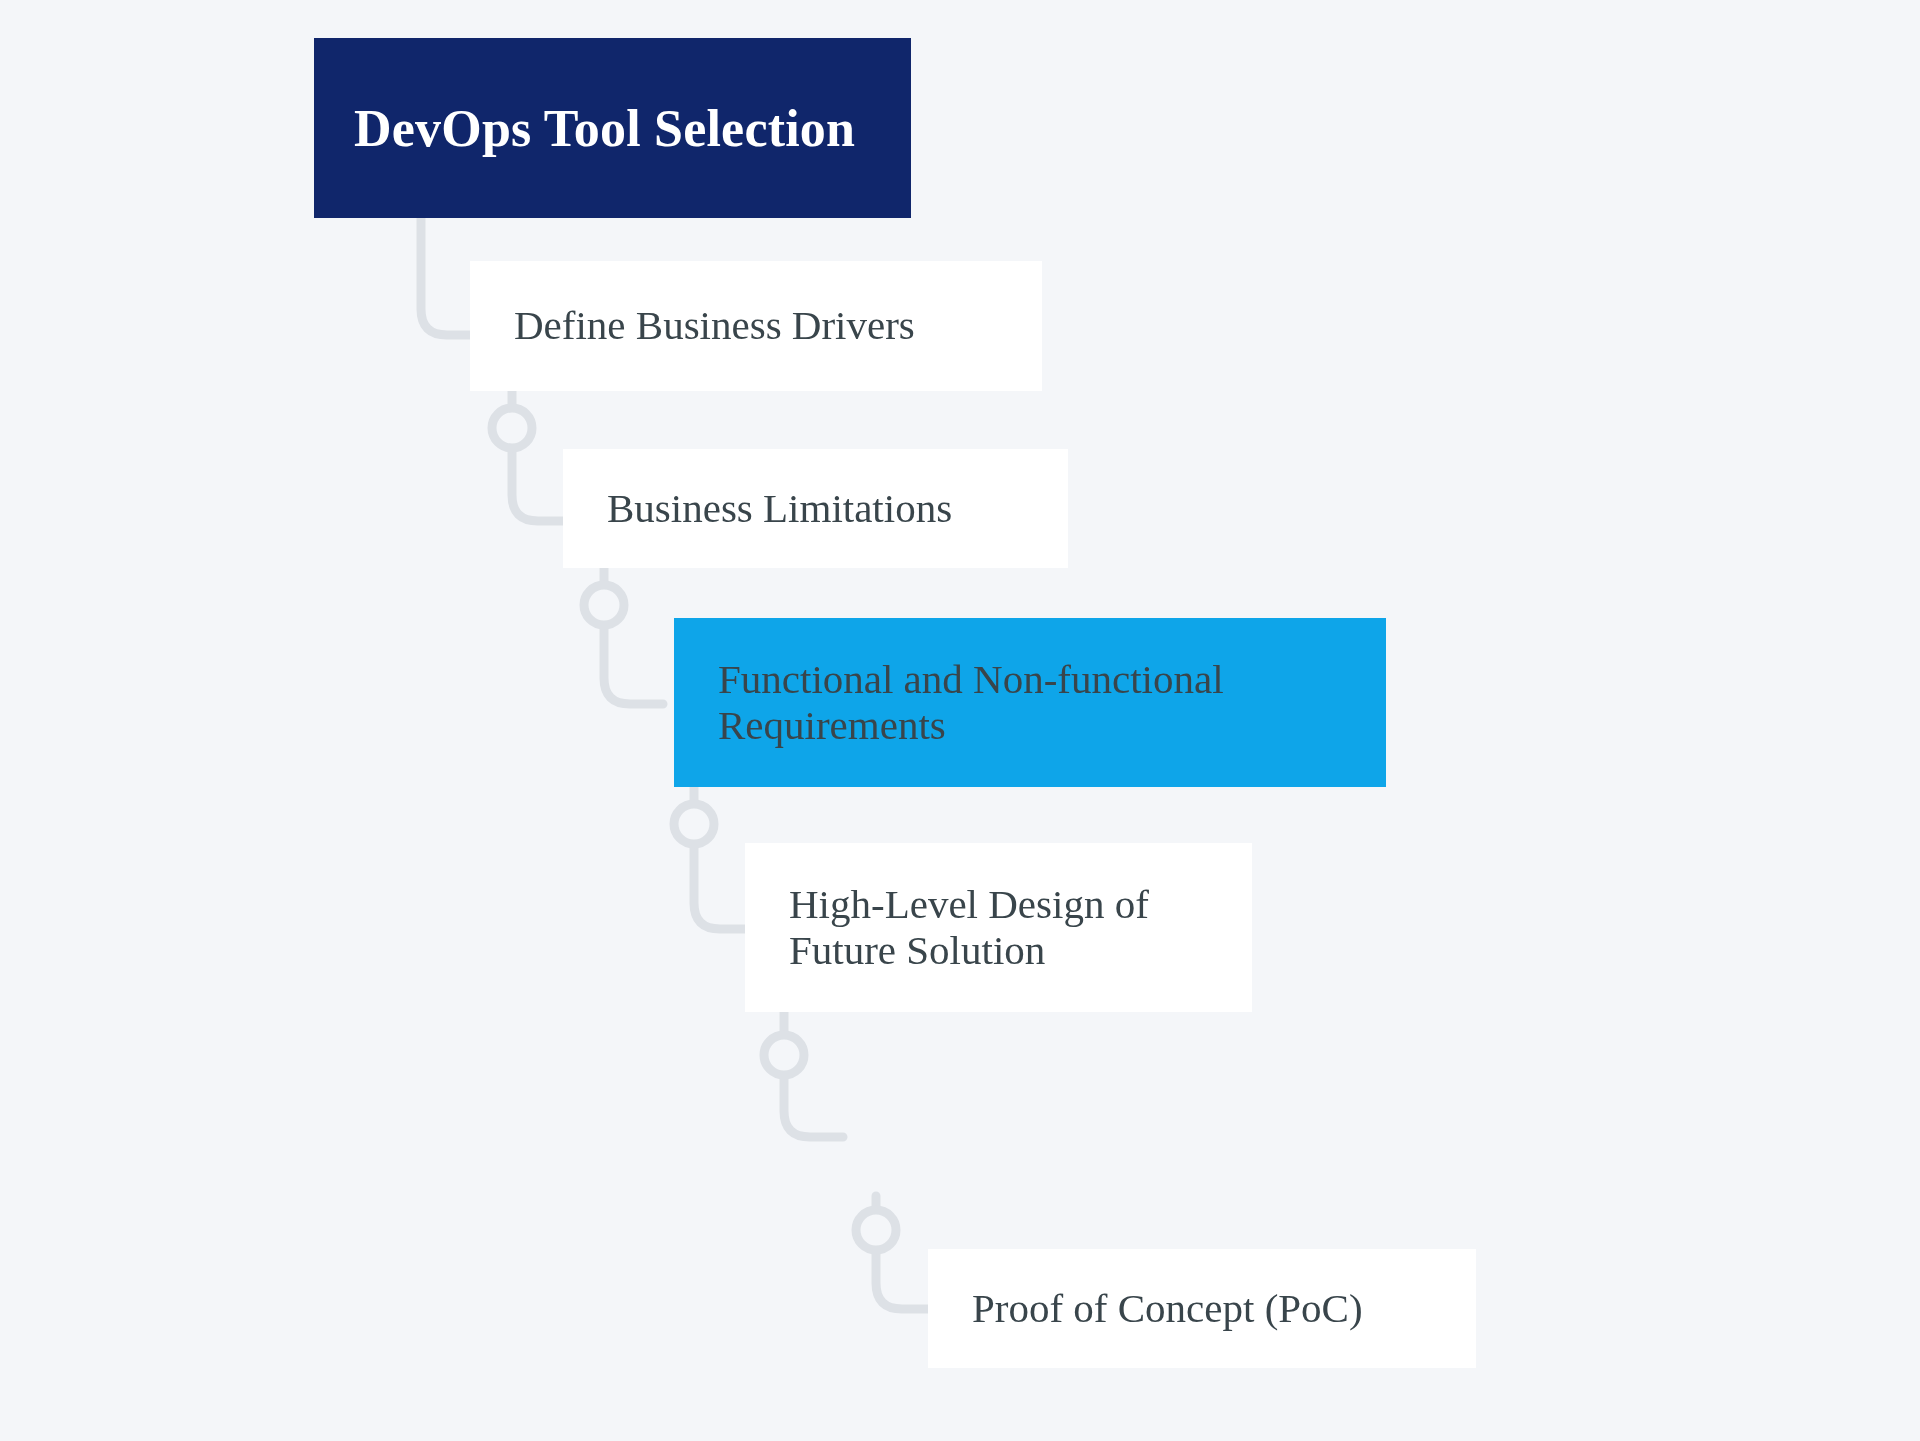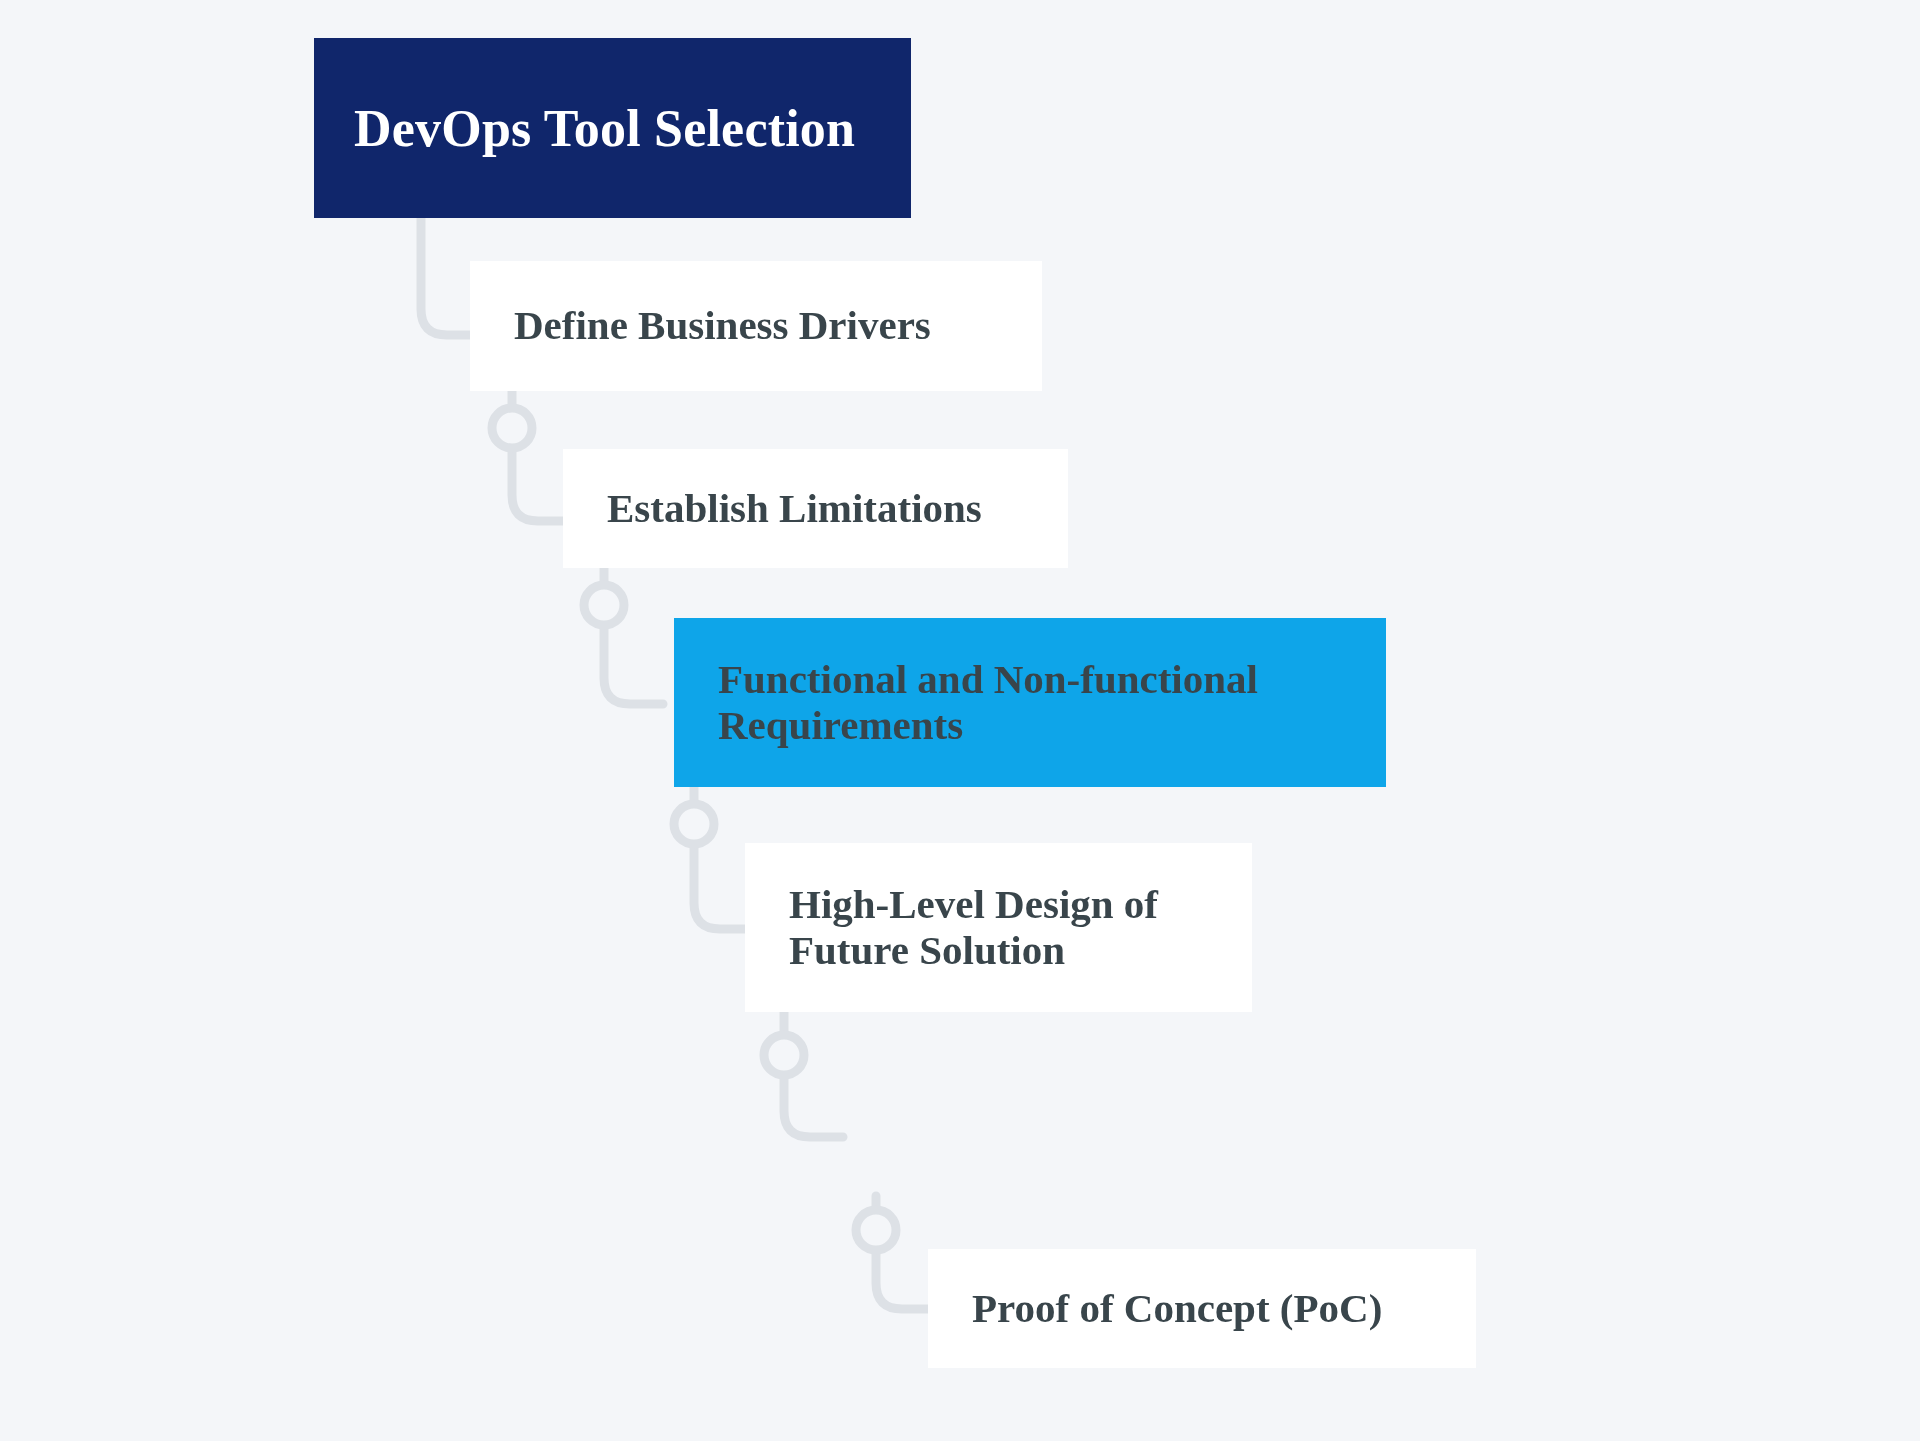--- a/index.html
+++ b/index.html
@@ -31,21 +31,20 @@
     z-index: 1;
     pointer-events: none;
   }
 
   .node {
     position: absolute;
     z-index: 2;
     box-sizing: border-box;
     display: flex;
     align-items: center;
-    font-weight: bold;
   }
 
   .node-title {
     background: #10266b;
     color: #ffffff;
     font-weight: bold;
     font-size: 52px;
     letter-spacing: 0.2px;
     padding: 0 40px;
     justify-content: flex-start;
@@ -86,21 +85,21 @@
   </svg>
 
   <div class="node node-title" style="left: 314px; top: 38px; width: 597px; height: 180px; background: rgb(16, 38, 107); color: rgb(255, 255, 255);">
     <span class="label">DevOps Tool Selection</span>
   </div>
 
   <div class="node node-step" style="left: 470px; top: 261px; width: 572px; height: 130px; background: rgb(255, 255, 255); color: rgb(57, 69, 75);">
     <span class="label">Define Business Drivers</span>
   </div>
   <div class="node node-step" style="left: 563px; top: 449px; width: 505px; height: 119px; background: rgb(255, 255, 255); color: rgb(57, 69, 75);">
-    <span class="label">Establish Limitations</span>
+    <span class="label">Business Limitations</span>
   </div>
   <div class="node node-step" style="left: 674px; top: 618px; width: 712px; height: 169px; background: #0ea5e9; color: rgb(57, 69, 75);">
     <span class="label">Functional and Non-functional
 Requirements</span>
   </div>
   <div class="node node-step" style="left: 745px; top: 843px; width: 507px; height: 169px; background: rgb(255, 255, 255); color: rgb(57, 69, 75);">
     <span class="label">High-Level Design of
 Future Solution</span>
   </div>
   <div class="node node-step" style="left: 928px; top: 1249px; width: 548px; height: 119px; background: rgb(255, 255, 255); color: rgb(57, 69, 75);">

